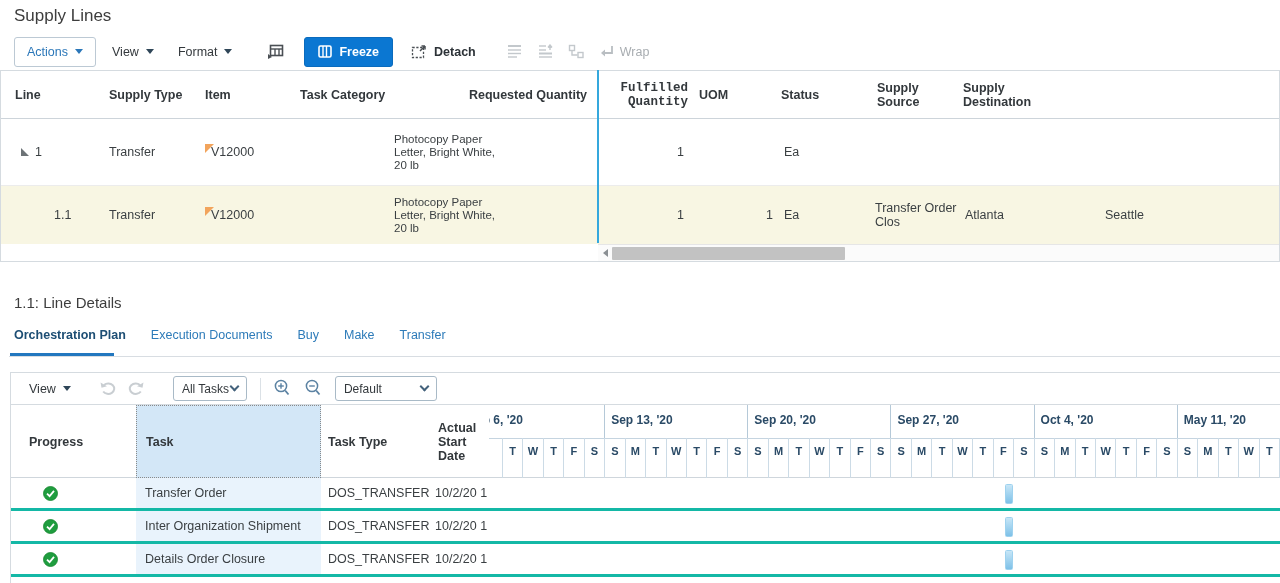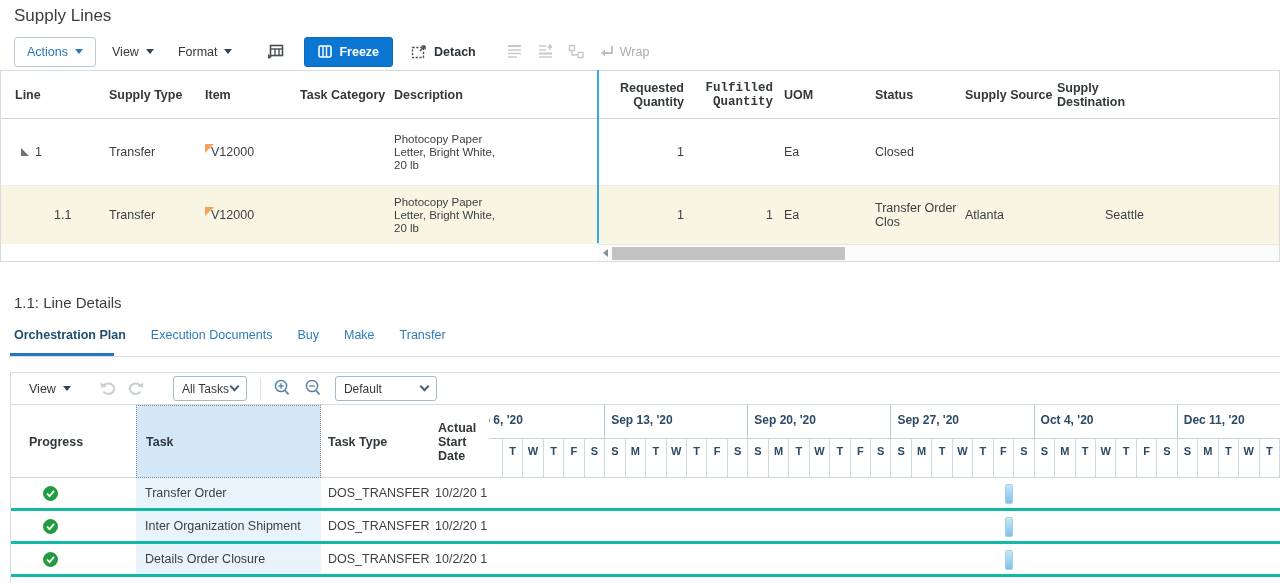--- a/index.html
+++ b/index.html
@@ -156,21 +156,20 @@
     <span>Wrap</span>
   </div>
 </div>
 
 <div class="sl-table">
   <div class="sl-grid sl-head">
     <div class="h-line">Line</div>
     <div class="h-stype">Supply Type</div>
     <div class="h-item">Item</div>
     <div class="h-icat">Task Category</div>
-    <div class="h-desc">Description</div>
     <div class="h-rq">Requested Quantity</div>
     <div class="h-fq">Fulfilled Quantity</div>
     <div class="h-uom">UOM</div>
     <div class="h-status">Status</div>
     <div class="h-ssrc">Supply Source</div>
     <div class="h-sdst">Supply Destination</div>
   </div>
 
   <div class="sl-grid sl-row row-1">
     <div class="c-line">
@@ -182,21 +181,20 @@
       <span class="item-flag"></span>
       <span>V12000</span>
     </div>
     <div></div>
     <div class="c-desc">
         <span>Photocopy Paper Letter, Bright White, 20 lb</span>
       </div>
     <div class="c-rq">1</div>
     <div class="c-fq"></div>
     <div class="c-uom">Ea</div>
-    <div class="c-status">Closed</div>
     <div class="c-ssrc"></div>
     <div class="c-sdst"></div>
   </div>
 
   <div class="sl-grid sl-row row-2">
     <div class="c-line c-line2">
       <span>1.1</span>
     </div>
     <div class="c-stype">Transfer</div>
     <div class="c-item">
@@ -325,21 +323,21 @@
         <div class="week-sep" style="left: 544.6px;"></div>
         <div class="week-label" style="left: 551.6px;">Oct 4, '20</div>
         <div class="day-cell" style="left: 544.6px; width: 20.45px;">S</div>
         <div class="day-cell" style="left: 565.05px; width: 20.45px;">M</div>
         <div class="day-cell" style="left: 585.5px; width: 20.45px;">T</div>
         <div class="day-cell" style="left: 605.95px; width: 20.45px;">W</div>
         <div class="day-cell" style="left: 626.4px; width: 20.45px;">T</div>
         <div class="day-cell" style="left: 646.85px; width: 20.45px;">F</div>
         <div class="day-cell" style="left: 667.3px; width: 20.45px;">S</div>
         <div class="week-sep" style="left: 687.75px;"></div>
-        <div class="week-label" style="left: 694.75px;">Dec 11, '20</div>
+        <div class="week-label" style="left: 694.75px;">May 11, '20</div>
         <div class="day-cell" style="left: 687.75px; width: 20.45px;">S</div>
         <div class="day-cell" style="left: 708.2px; width: 20.45px;">M</div>
         <div class="day-cell" style="left: 728.65px; width: 20.45px;">T</div>
         <div class="day-cell" style="left: 749.1px; width: 20.45px;">W</div>
         <div class="day-cell" style="left: 769.55px; width: 20.45px;">T</div>
         <div class="day-cell" style="left: 790px; width: 20.45px;">F</div>
       </div>
   </div>
 
   <div class="gantt-rows">

